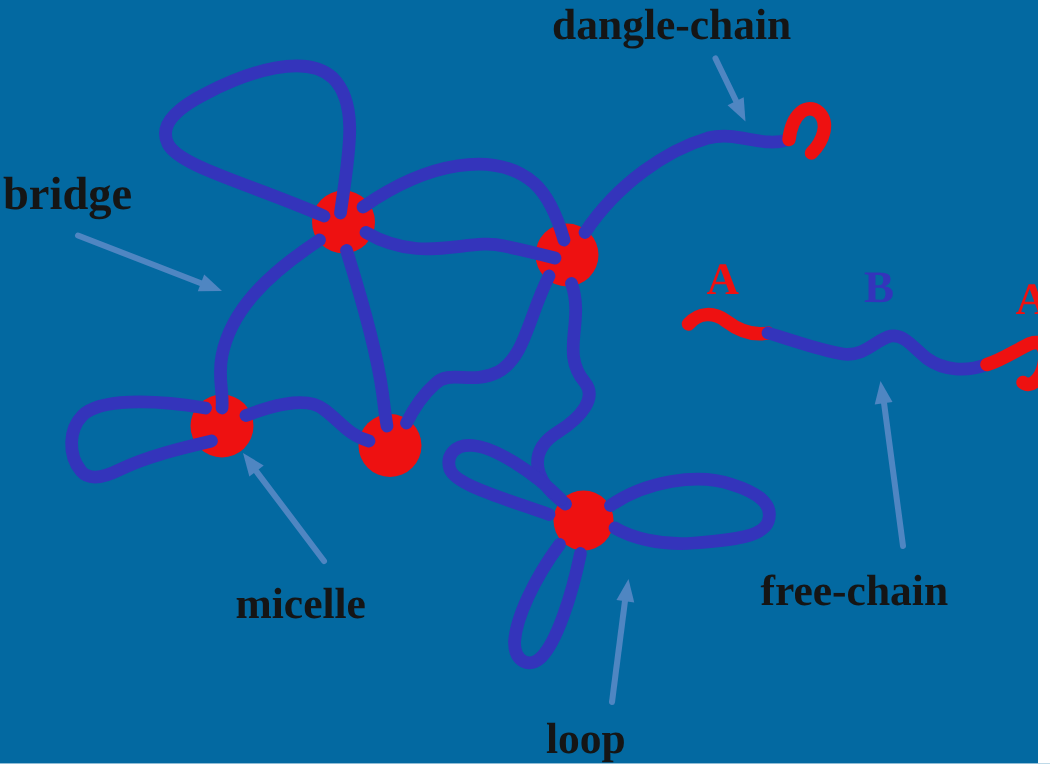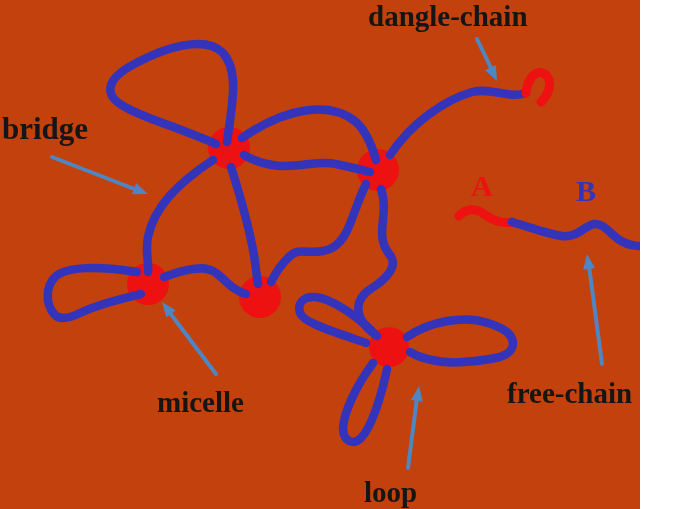--- a/index.html
+++ b/index.html
@@ -2,23 +2,23 @@
 <html><head>
 <meta charset="utf-8">
 <style>
   html, body {
     margin: 0;
     padding: 0;
     background: #ffffff;
   }
   .figure-wrap {
     position: relative;
-    width: 640px;
+    width: 692px;
     height: 509px;
-    background: #c2410c;
+    background: #0369a1;
     overflow: hidden;
   }
   svg { display: block; }
   .chain {
     fill: none;
     stroke-width: 8.5;
     stroke-linecap: round;
     stroke-linejoin: round;
   }
   .chain-end {

